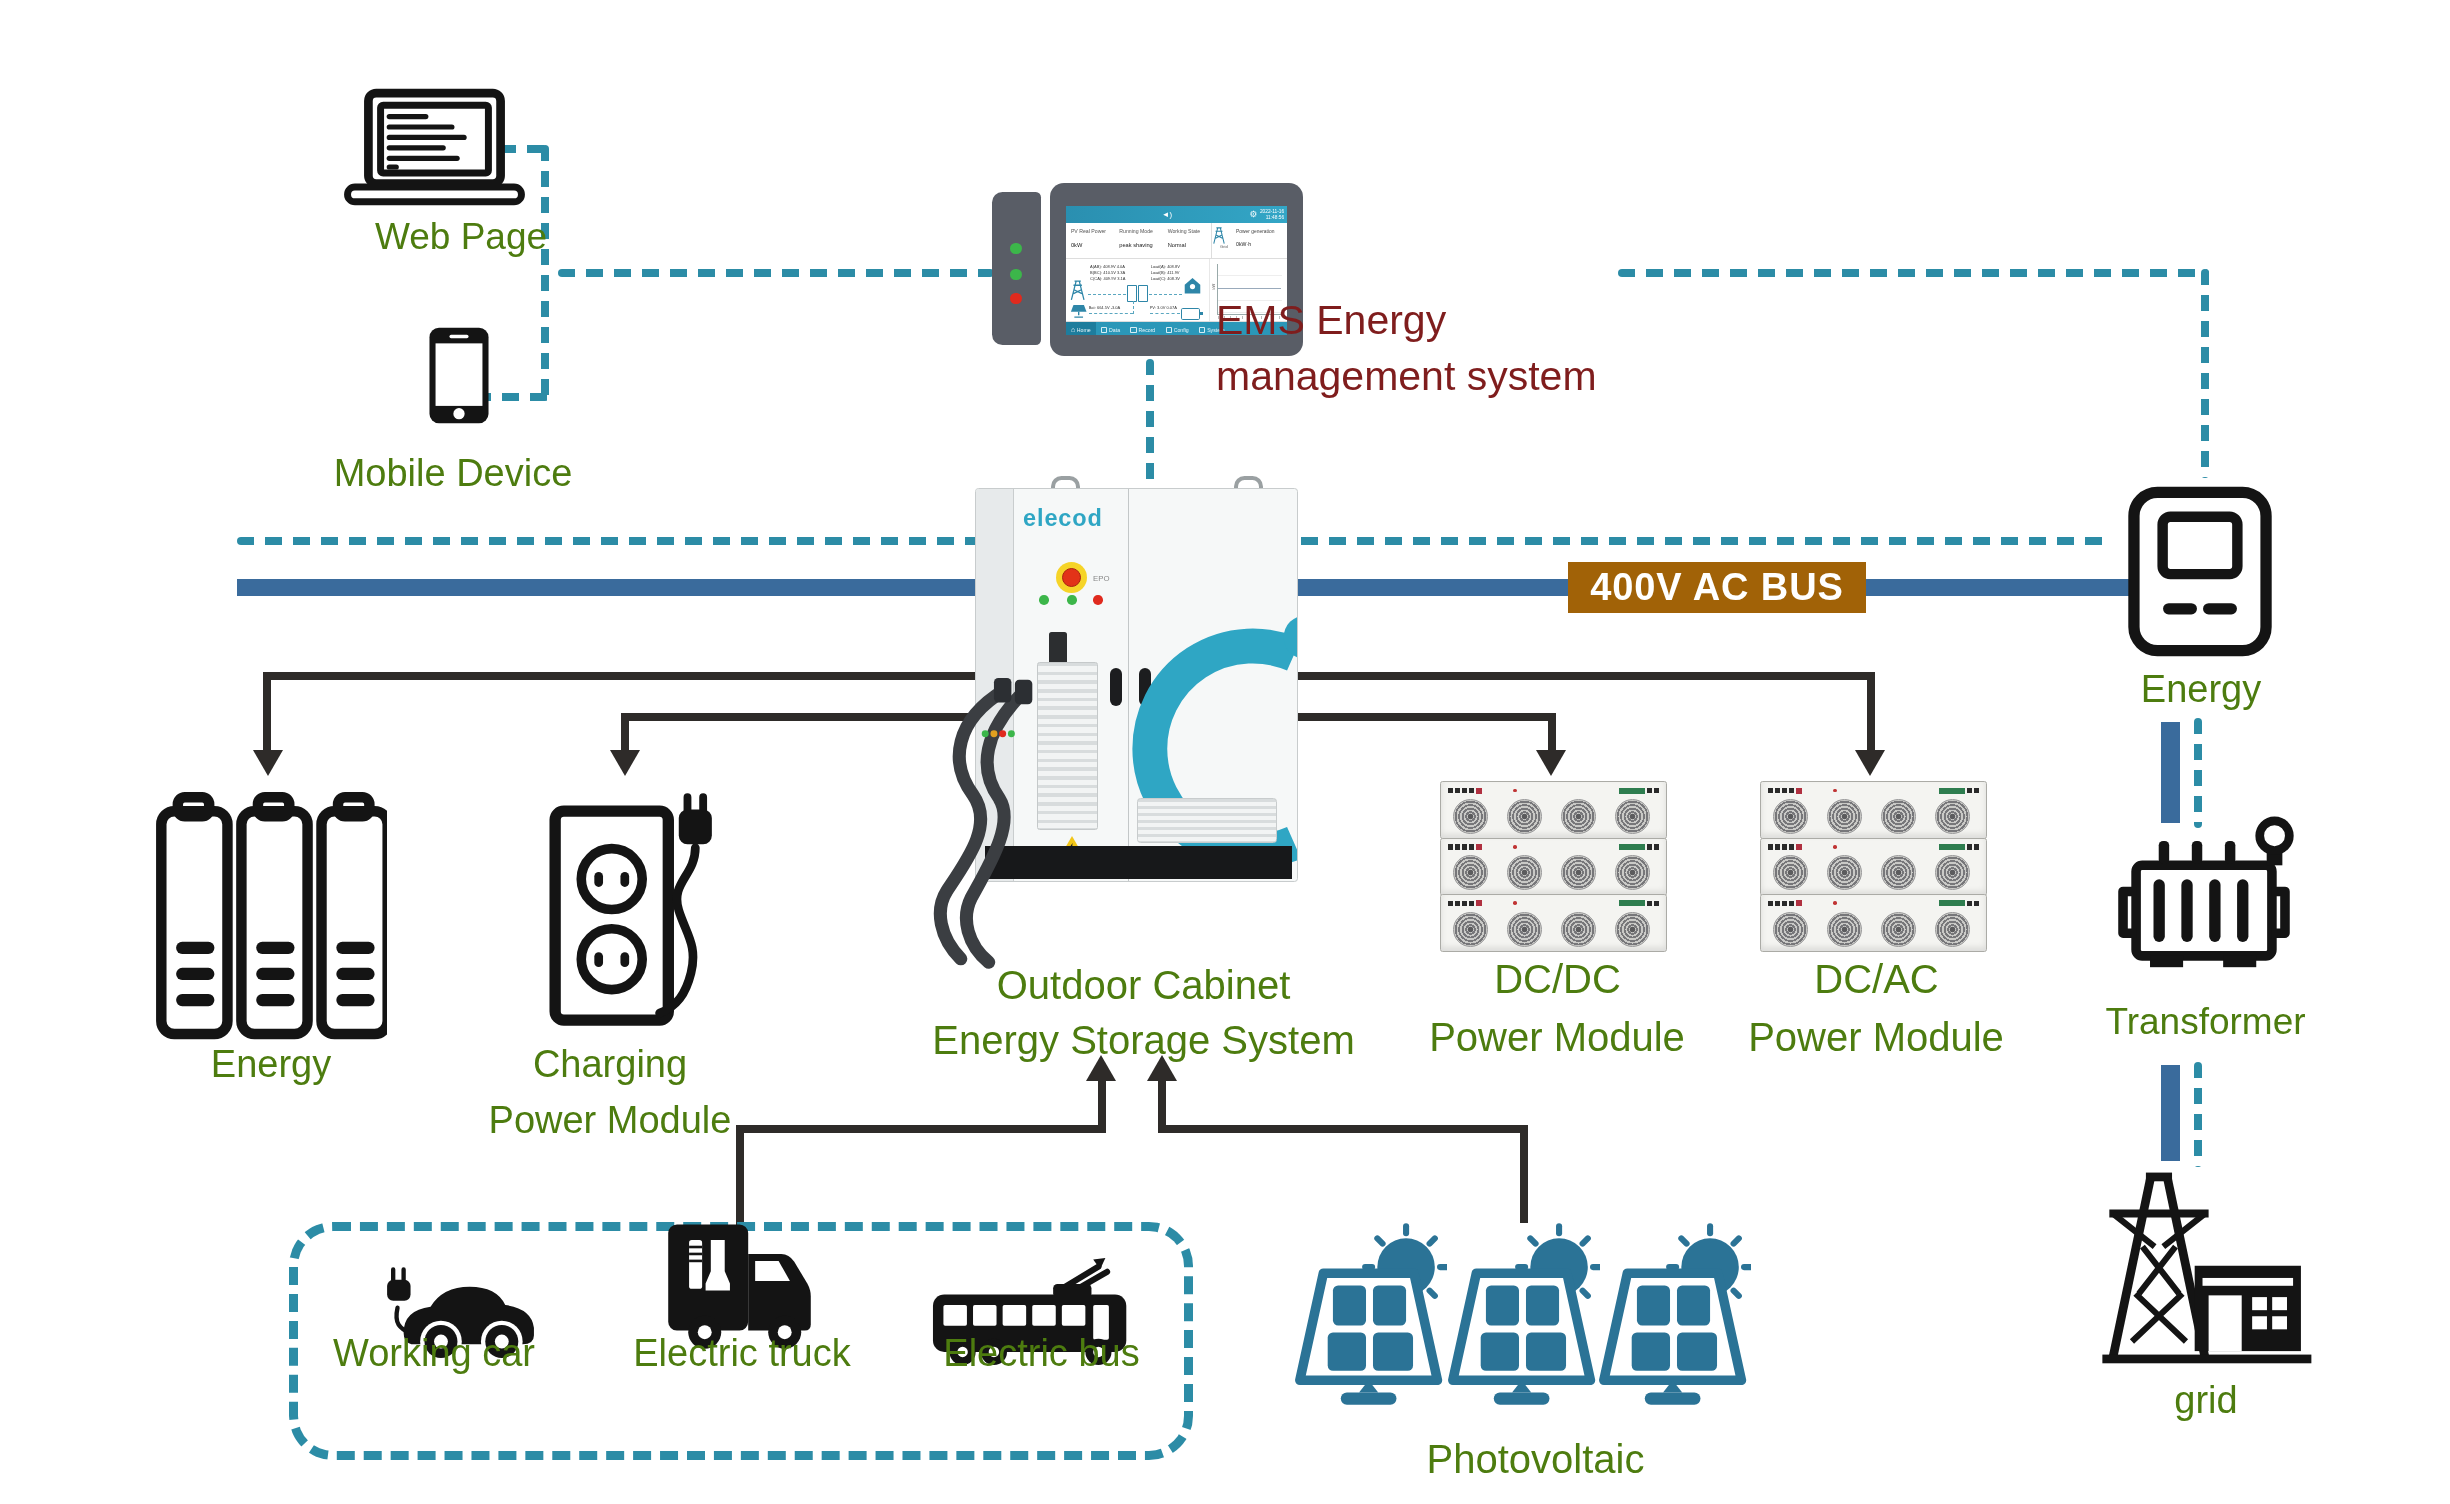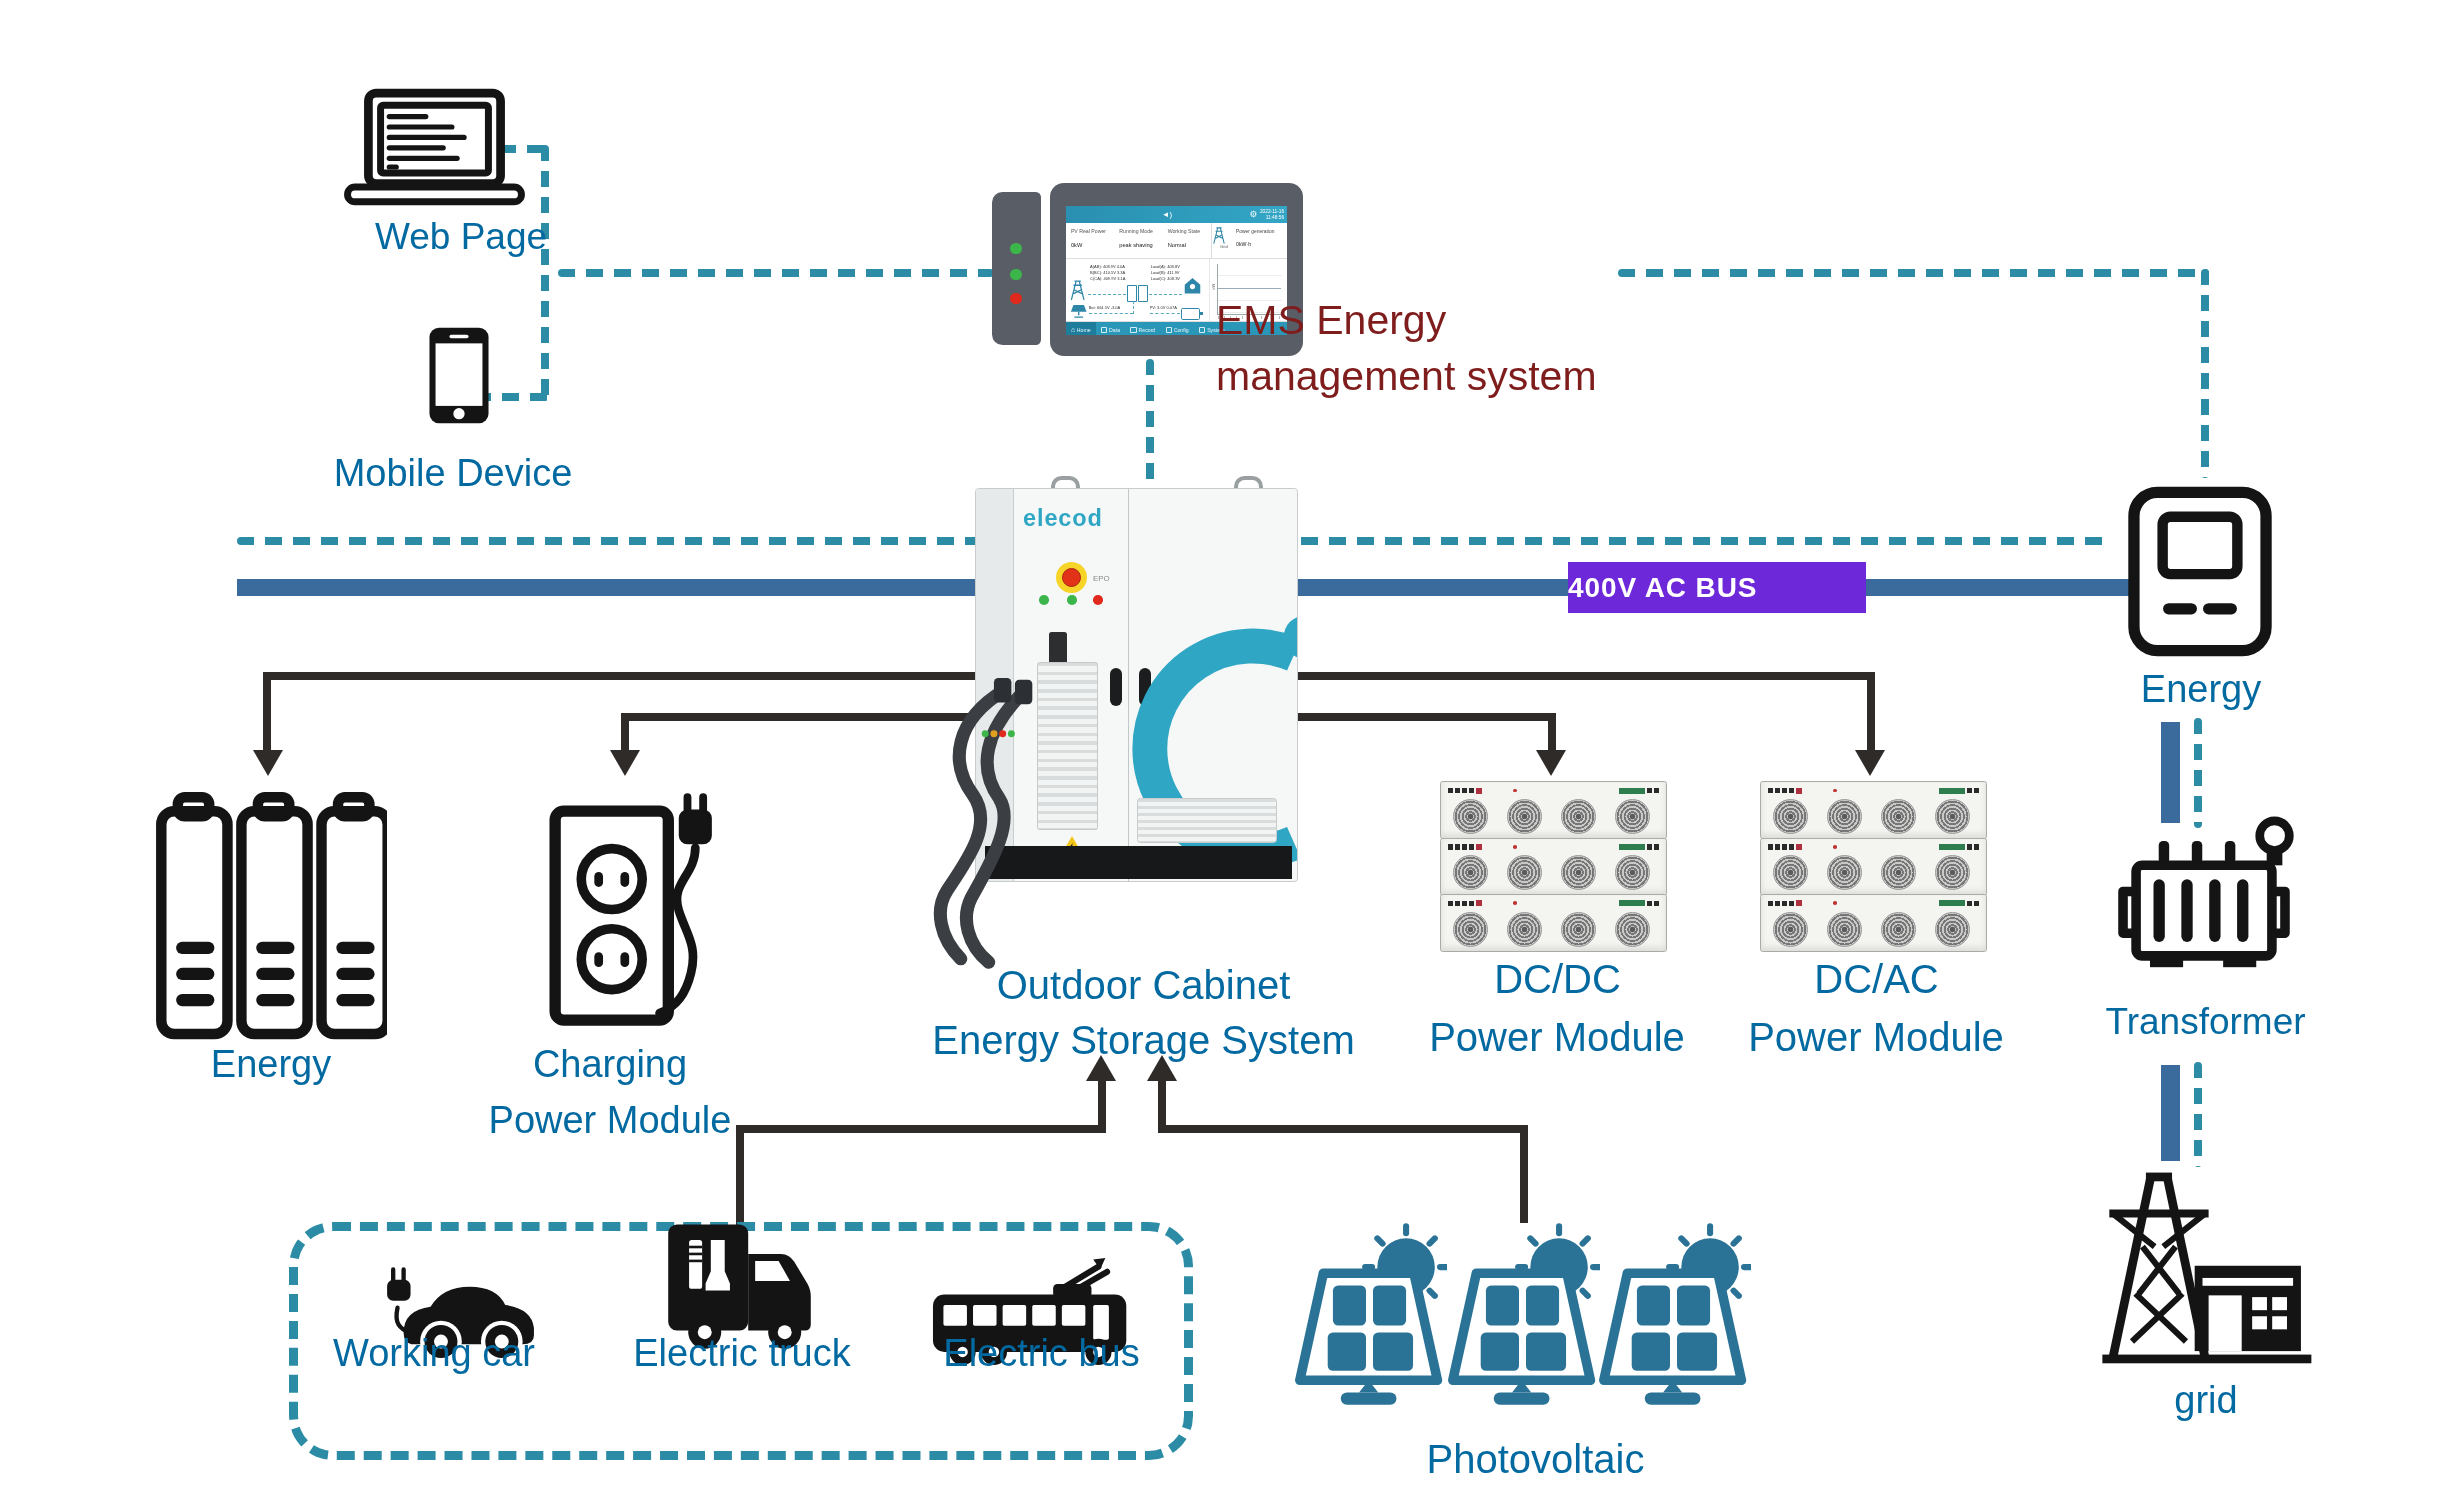--- a/index.html
+++ b/index.html
@@ -11,24 +11,24 @@
     background:repeating-linear-gradient(90deg,#2C8CA6 0 17.4px,transparent 17.4px 28px);}
   .tdash-v{position:absolute;width:7.8px;border-radius:4.4px;
     background:repeating-linear-gradient(180deg,#2C8CA6 0 15.7px,transparent 15.7px 26px);}
   .bline-h{position:absolute;height:7.8px;background:#2E2B29;}
   .bline-v{position:absolute;width:7.8px;background:#2E2B29;}
   .arr-d{position:absolute;width:0;height:0;border-left:15px solid transparent;
     border-right:15px solid transparent;border-top:26px solid #2E2B29;}
   .arr-u{position:absolute;width:0;height:0;border-left:15px solid transparent;
     border-right:15px solid transparent;border-bottom:26px solid #2E2B29;}
   .busbar{position:absolute;background:#3A6B9C;}
-  .buslabel{position:absolute;background:#6d28d9;color:#fff;font-size:28px;font-weight:700;
-    text-align:left;letter-spacing:0.9px;}
+  .buslabel{position:absolute;background:#a16207;color:#fff;font-size:38px;font-weight:700;
+    text-align:center;letter-spacing:0.9px;}
   
-  .lbl{position:absolute;font-size:38px;text-align:center;white-space:nowrap;color:#0369a1;}
+  .lbl{position:absolute;font-size:38px;text-align:center;white-space:nowrap;color:#4d7c0f;}
   .lbl-l{position:absolute;font-size:41px;color:#7f1d1d;line-height:1.36;white-space:nowrap;}
   
   .ems-strip{position:absolute;left:992px;top:192px;width:49px;height:153px;background:#595d66;
     border-radius:10.5px 5.2px 5.2px 10.5px;}
   .led{position:absolute;width:11.3px;height:11.3px;border-radius:50%;}
   .ems-body{position:absolute;left:1050px;top:183px;width:253px;height:173px;background:#595d66;
     border-radius:14px;}
   .ems-screen{position:absolute;left:15.7px;top:23px;width:221px;height:129px;background:#fff;
     overflow:hidden;font-family:"Liberation Sans",sans-serif;}
   .scr-header{height:17.4px;background:linear-gradient(90deg,#2a8fb0,#33a6c6);display:flex;

